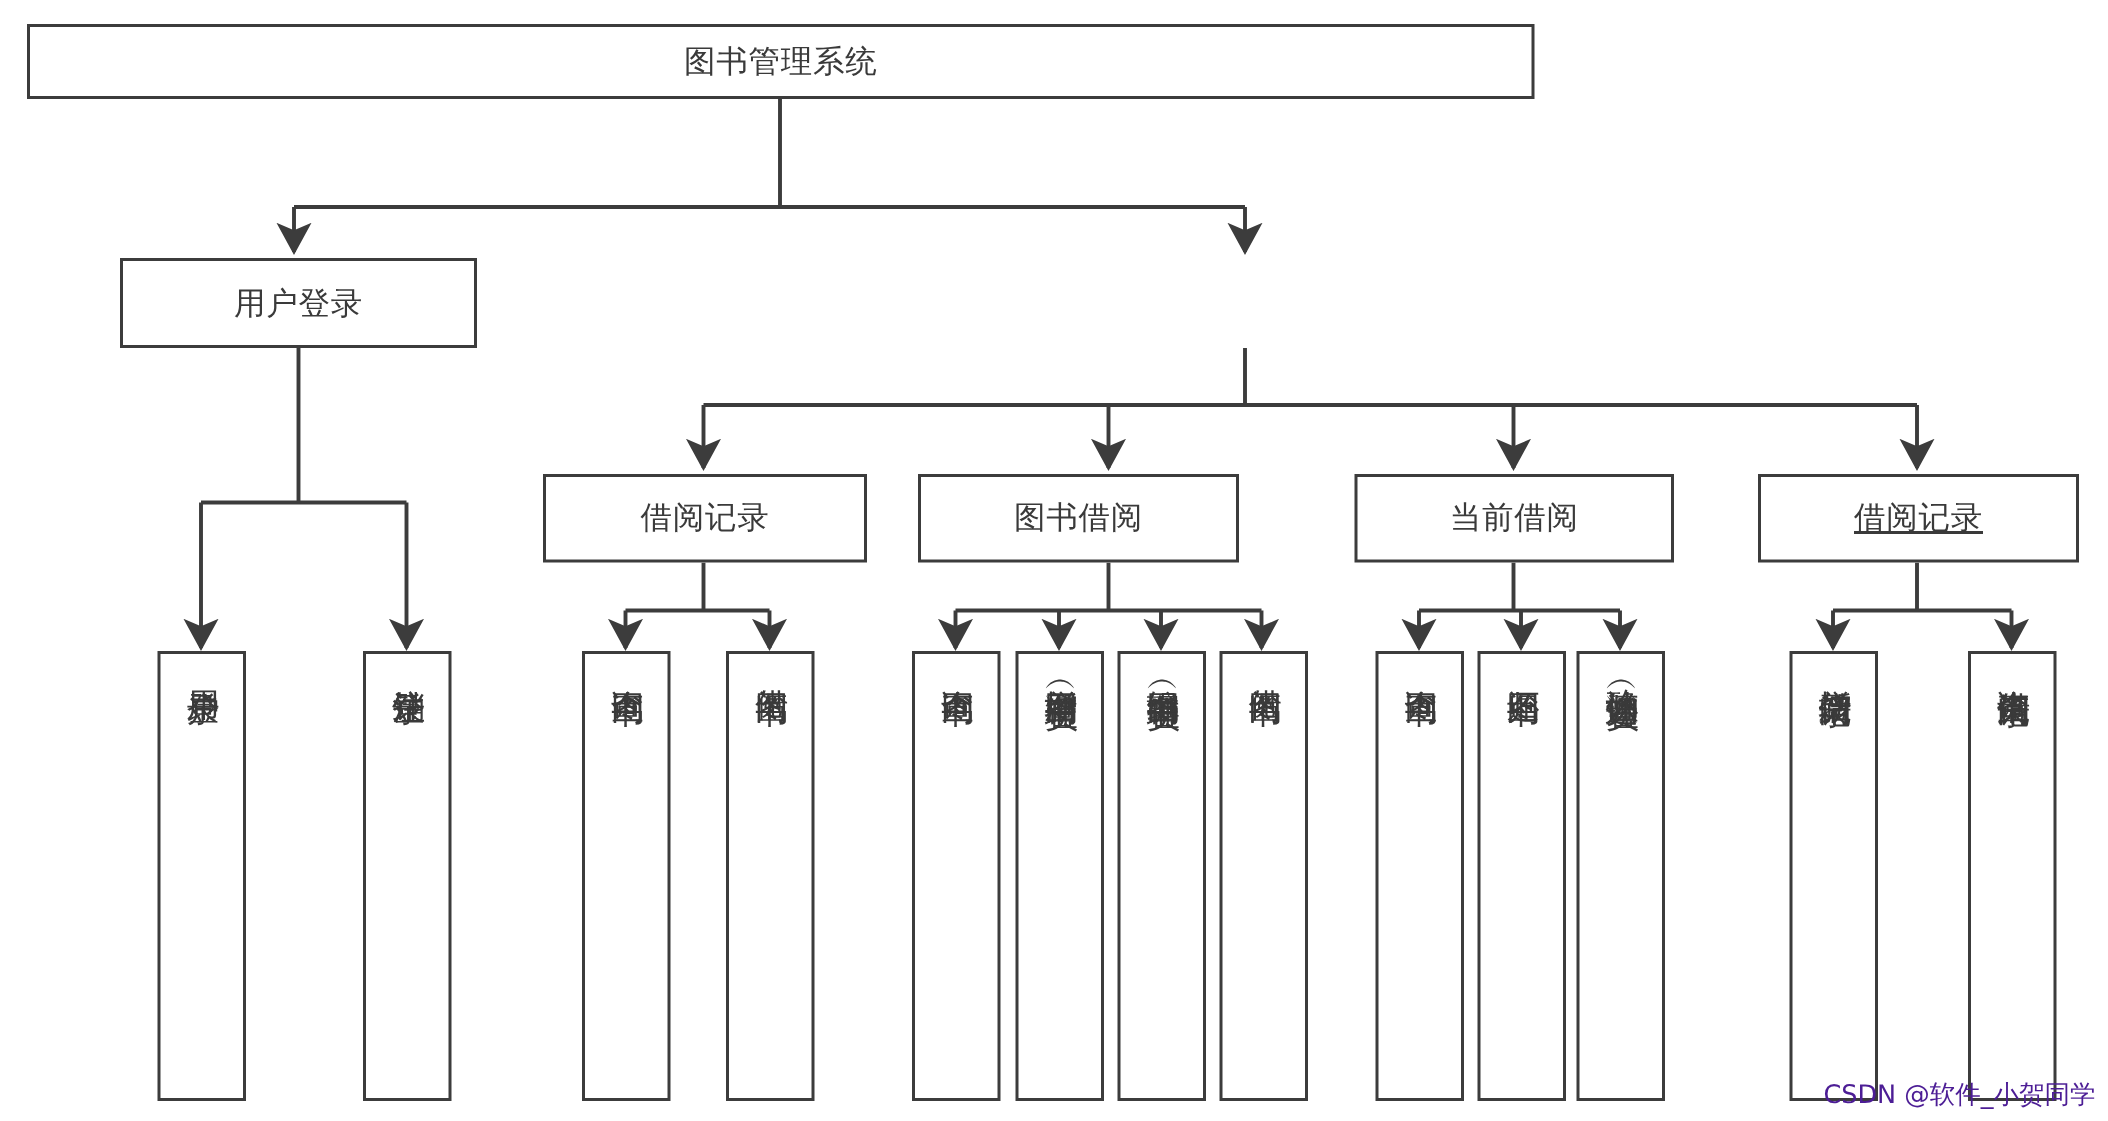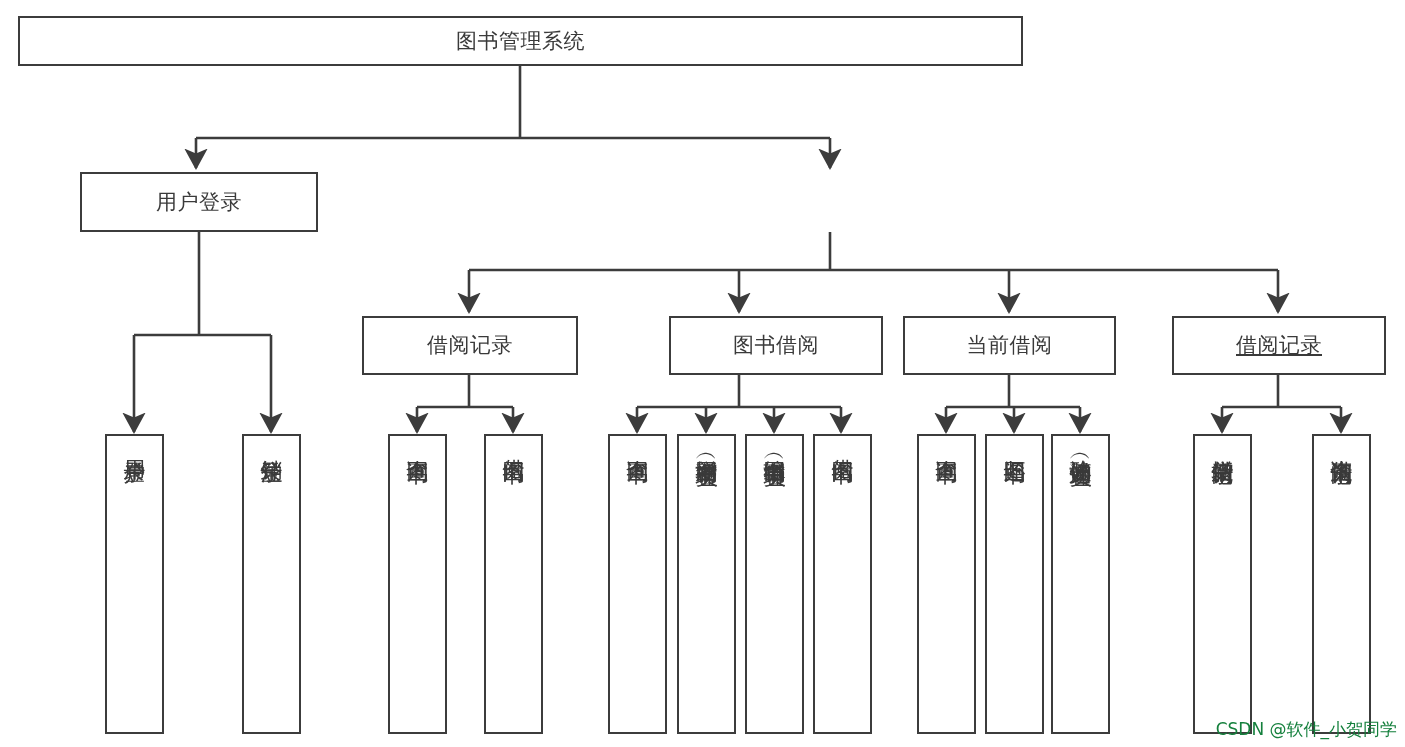--- a/index.html
+++ b/index.html
@@ -63,21 +63,21 @@
     text-orientation: upright;
     line-height: 1.0;
     letter-spacing: 1px;
     white-space: nowrap;
   }
   .watermark {
     position: absolute;
     right: 8px;
     bottom: 6px;
     font-size: 17px;
-    color: #15803d;
+    color: #4c1d95;
     white-space: nowrap;
     z-index: 5;
     font-family: "DejaVu Sans", "Liberation Sans", sans-serif;
   }
 </style>
 </head>
 <body>
 
 <div id="canvas">
 
@@ -135,21 +135,21 @@
     <span class="lbl">图书管理系统</span>
   </div>
 
   <div class="node h" style="left:80px; top:172px; width:238px; height:60px;">
     <span class="lbl">用户登录</span>
   </div>
 
   <div class="node h" style="left:362px; top:316px; width:216px; height:59px;">
     <span class="lbl">借阅记录</span>
   </div>
-  <div class="node h" style="left:669px; top:316px; width:214px; height:59px;">
+  <div class="node h" style="left:612px; top:316px; width:214px; height:59px;">
     <span class="lbl">图书借阅</span>
   </div>
   <div class="node h" style="left:903px; top:316px; width:213px; height:59px;justify-content:center;">
     <span class="lbl">当前借阅</span>
   </div>
   <div class="node h" style="left:1172px; top:316px; width:214px; height:59px;text-decoration:underline;">
     <span class="lbl">借阅记录</span>
   </div>
 
   <div class="node v" style="left:105px; top:434px; width:59px; height:300px;">

